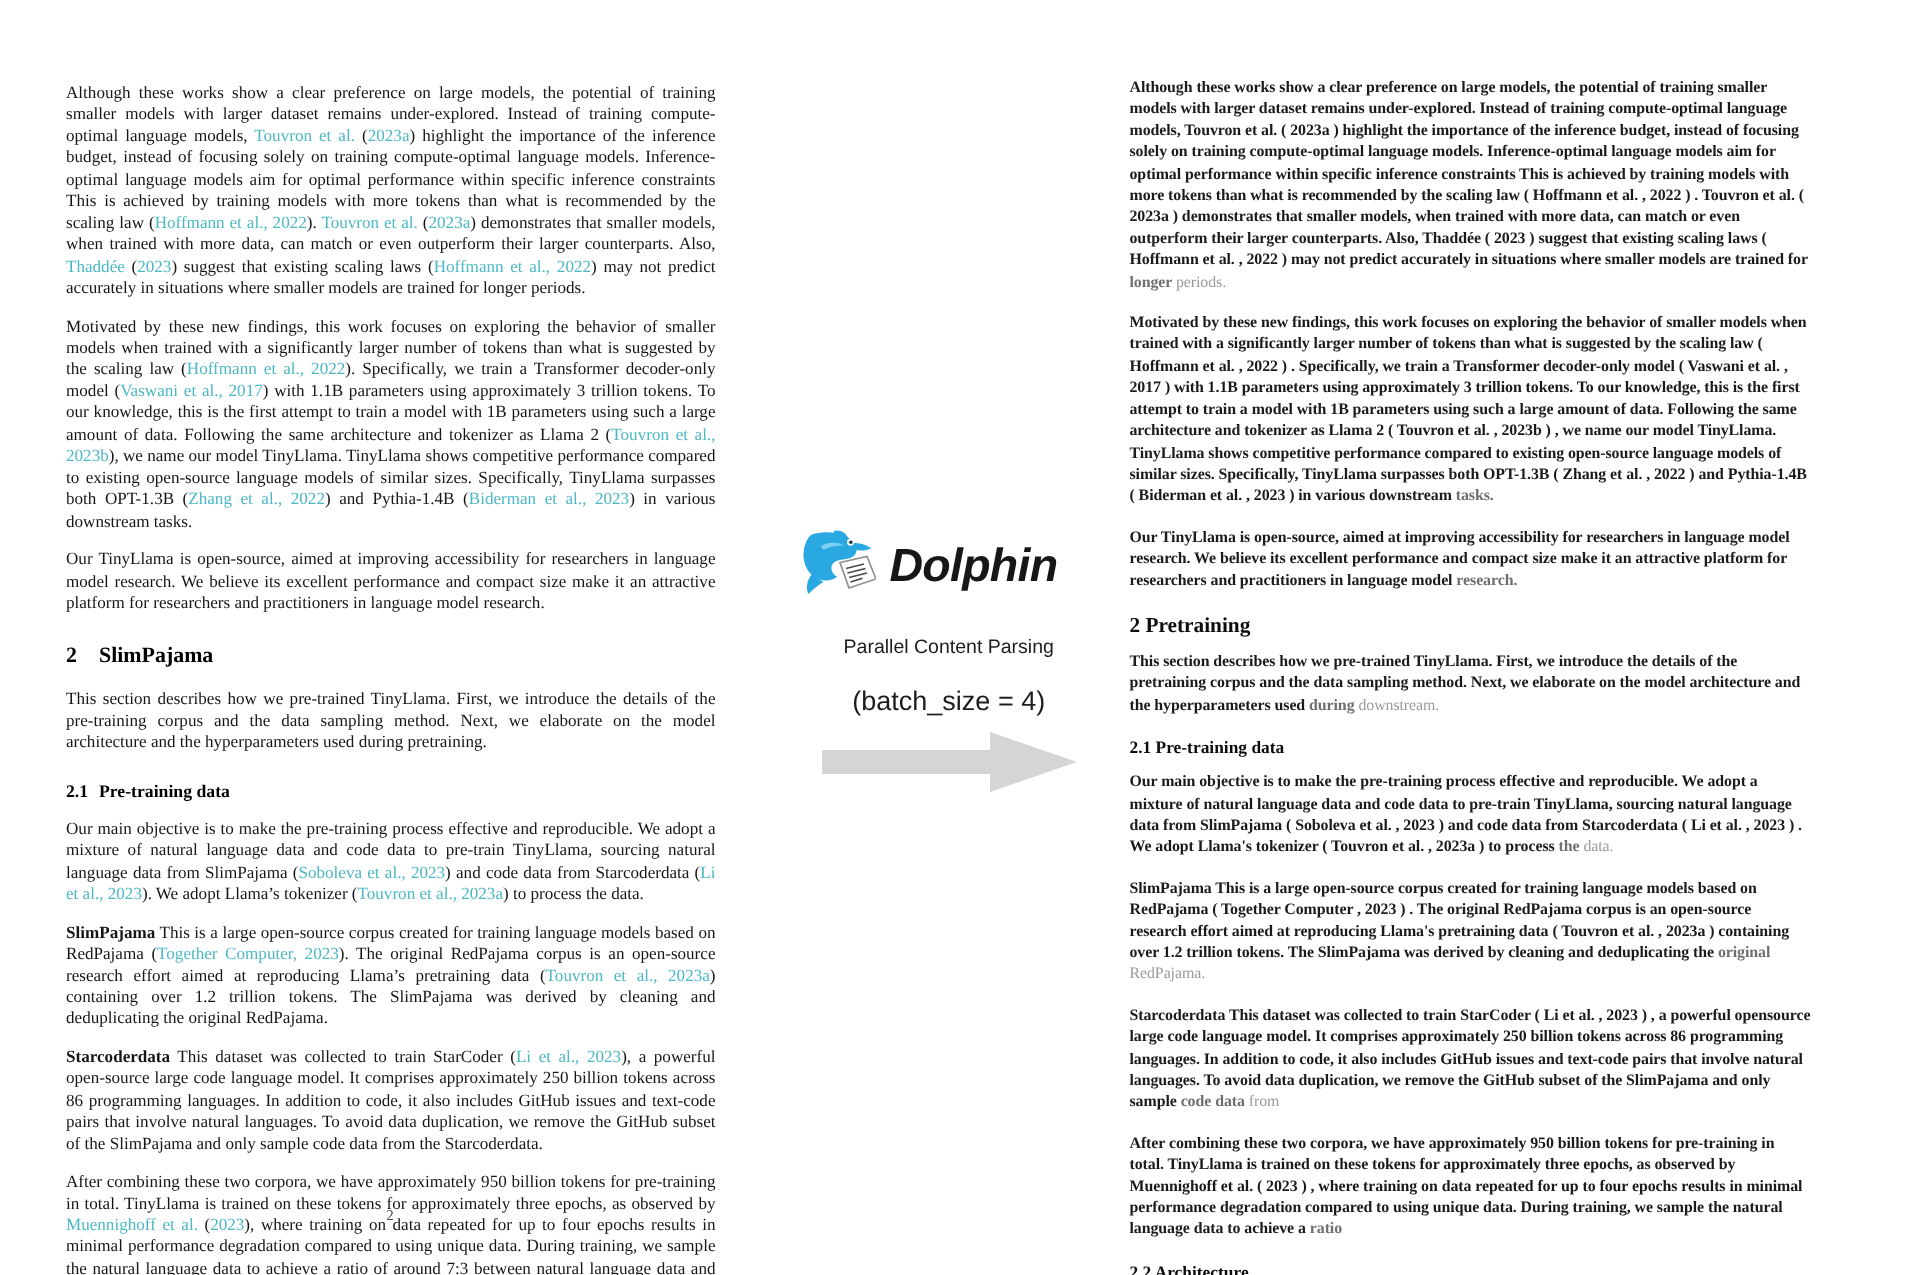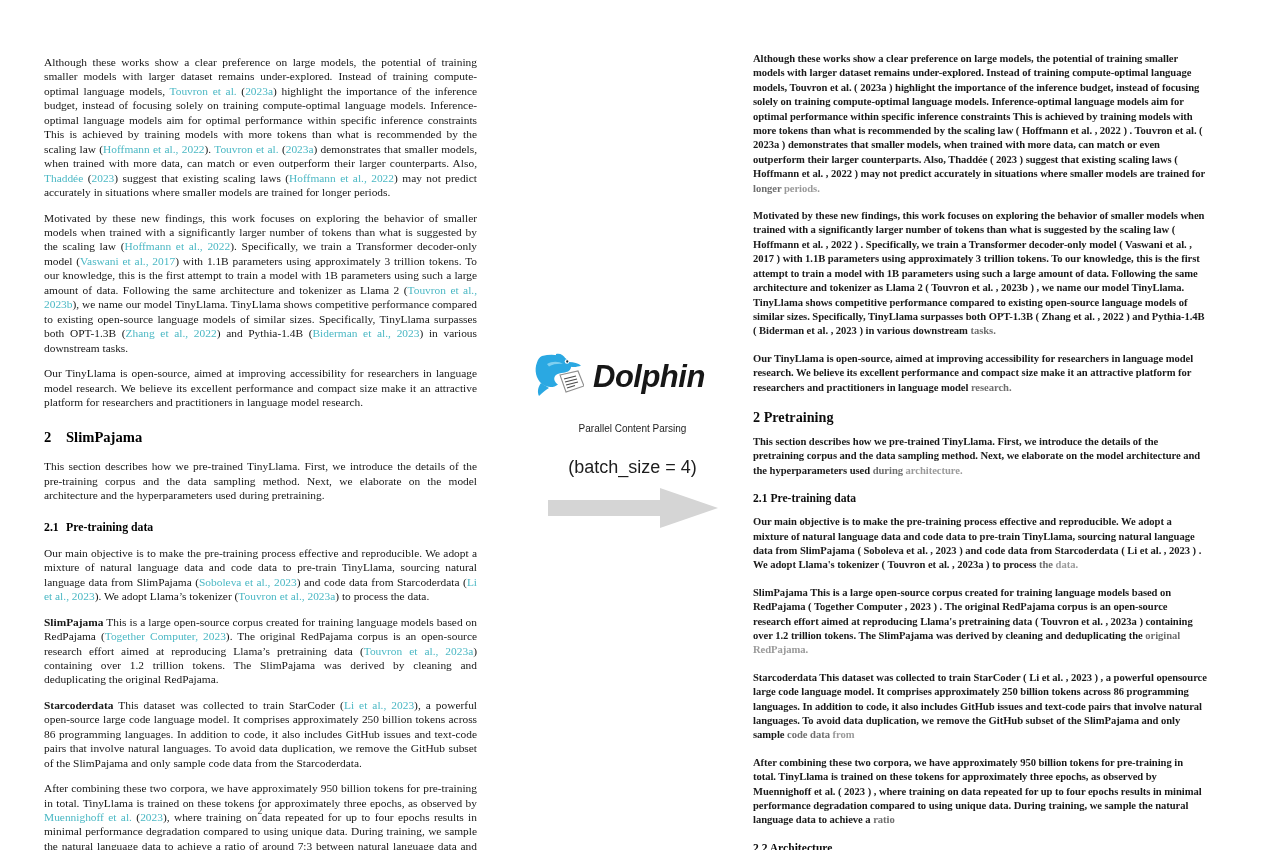--- a/index.html
+++ b/index.html
@@ -106,21 +106,21 @@
     white-space: nowrap;
     line-height: 1;
   }
   #center-caption {
     position: absolute;
     left: 0px;
     top: 422px;
     width: 225px;
     text-align: center;
     font-family: "Liberation Sans", sans-serif;
-    font-size: 10px;
+    font-size: 13px;
     color: #1d1d1d;
     line-height: 1.35;
   }
   #center-subcaption {
     position: absolute;
     left: 0px;
     top: 455px;
     width: 225px;
     text-align: center;
     font-family: "Liberation Sans", sans-serif;
@@ -172,21 +172,21 @@
   }
   .out-h2 {
     font-family: "Liberation Serif", serif;
     font-weight: bold;
     font-size: 11.6px;
     line-height: 15px;
     margin: 0 0 9px 0;
     color: #0d0d0d;
   }
   .fade1 { color: #6f6f6f; font-weight: bold; }
-  .fade2 { color: #9a9a9a; font-weight: bold; }
+  .fade2 { color: #9a9a9a; font-weight: normal; }
 </style>
 </head>
 <body>
 
 <div id="source-page">
   <div id="source-body">
       <p class="src-p"><span>Although these works show a clear preference on large models, the potential of training smaller models with larger dataset remains under-explored. Instead of training compute-optimal language models, </span><span class="cite">Touvron et al.</span><span> (</span><span class="cite">2023a</span><span>) highlight the importance of the inference budget, instead of focusing solely on training compute-optimal language models. Inference-optimal language models aim for optimal performance within specific inference constraints This is achieved by training models with more tokens than what is recommended by the scaling law  (</span><span class="cite">Hoffmann et al., 2022</span><span>). </span><span class="cite">Touvron et al.</span><span> (</span><span class="cite">2023a</span><span>) demonstrates that smaller models, when trained with more data, can match or even outperform their larger counterparts. Also, </span><span class="cite">Thaddée</span><span> (</span><span class="cite">2023</span><span>) suggest that existing scaling laws (</span><span class="cite">Hoffmann et al., 2022</span><span>) may not predict accurately in situations where smaller models are trained for longer periods.</span></p>
       <p class="src-p"><span>Motivated by these new findings, this work focuses on exploring the behavior of smaller models when trained with a significantly larger number of tokens than what is suggested by the scaling law (</span><span class="cite">Hoffmann et al., 2022</span><span>). Specifically, we train a Transformer decoder-only model (</span><span class="cite">Vaswani et al., 2017</span><span>) with 1.1B parameters using approximately 3 trillion tokens. To our knowledge, this is the first attempt to train a model with 1B parameters using such a large amount of data. Following the same architecture and tokenizer as Llama 2 (</span><span class="cite">Touvron et al., 2023b</span><span>), we name our model TinyLlama. TinyLlama shows competitive performance compared to existing open-source language models of similar sizes. Specifically, TinyLlama surpasses both OPT-1.3B (</span><span class="cite">Zhang et al., 2022</span><span>) and Pythia-1.4B (</span><span class="cite">Biderman et al., 2023</span><span>) in various downstream tasks.</span></p>
       <p class="src-p"><span>Our TinyLlama is open-source, aimed at improving accessibility for researchers in language model research. We believe its excellent performance and compact size make it an attractive platform for researchers and practitioners in language model research.</span></p>
       <div class="src-h1"><span class="num">2</span><span>SlimPajama</span></div>
@@ -244,21 +244,21 @@
 
 <div id="output-page">
   <div id="output-body">
       <p class="out-p"><span>Although these works show a clear preference on large models, the potential of training smaller models with larger dataset remains under-explored. Instead of training compute-optimal language models, Touvron et al. ( 2023a ) highlight the importance of the inference budget, instead of focusing solely on training compute-optimal language models. Inference-optimal language models aim for optimal performance within specific inference constraints This is achieved by training models with more tokens than what is recommended by the scaling law ( Hoffmann et al. , 2022 ) . Touvron et al. ( 2023a ) demonstrates that smaller models, when trained with more data, can match or even outperform their larger counterparts. Also, Thaddée ( 2023 ) suggest that existing scaling laws ( Hoffmann et al. , 2022 ) may not predict accurately in situations where smaller models are trained for </span><span class="fade1">longer </span><span class="fade2">periods.</span></p>
       <div class="out-gap"></div>
       <p class="out-p"><span>Motivated by these new findings, this work focuses on exploring the behavior of smaller models when trained with a significantly larger number of tokens than what is suggested by the scaling law ( Hoffmann et al. , 2022 ) . Specifically, we train a Transformer decoder-only model ( Vaswani et al. , 2017 ) with 1.1B parameters using approximately 3 trillion tokens. To our knowledge, this is the first attempt to train a model with 1B parameters using such a large amount of data. Following the same architecture and tokenizer as Llama 2 ( Touvron et al. , 2023b ) , we name our model TinyLlama. TinyLlama shows competitive performance compared to existing open-source language models of similar sizes. Specifically, TinyLlama surpasses both OPT-1.3B ( Zhang et al. , 2022 ) and Pythia-1.4B ( Biderman et al. , 2023 ) in various downstream </span><span class="fade1">tasks.</span></p>
       <div class="out-gap"></div>
       <p class="out-p"><span>Our TinyLlama is open-source, aimed at improving accessibility for researchers in language model research. We believe its excellent performance and compact size make it an attractive platform for researchers and practitioners in language model </span><span class="fade1">research.</span></p>
       <div class="out-gap"></div>
       <div class="out-h1">2 Pretraining</div>
-      <p class="out-p"><span>This section describes how we pre-trained TinyLlama. First, we introduce the details of the pretraining corpus and the data sampling method. Next, we elaborate on the model architecture and the hyperparameters used </span><span class="fade1">during </span><span class="fade2">architecture.</span></p>
+      <p class="out-p"><span>This section describes how we pre-trained TinyLlama. First, we introduce the details of the pretraining corpus and the data sampling method. Next, we elaborate on the model architecture and the hyperparameters used </span><span class="fade1">during </span><span class="fade2">downstream.</span></p>
       <div class="out-gap"></div>
       <div class="out-h2">2.1 Pre-training data</div>
       <p class="out-p"><span>Our main objective is to make the pre-training process effective and reproducible. We adopt a mixture of natural language data and code data to pre-train TinyLlama, sourcing natural language data from SlimPajama ( Soboleva et al. , 2023 ) and code data from Starcoderdata ( Li et al. , 2023 ) . We adopt Llama's tokenizer ( Touvron et al. , 2023a ) to process </span><span class="fade1">the </span><span class="fade2">data.</span></p>
       <div class="out-gap"></div>
       <p class="out-p"><span>SlimPajama This is a large open-source corpus created for training language models based on RedPajama ( Together Computer , 2023 ) . The original RedPajama corpus is an open-source research effort aimed at reproducing Llama's pretraining data ( Touvron et al. , 2023a ) containing over 1.2 trillion tokens. The SlimPajama was derived by cleaning and deduplicating the </span><span class="fade1">original </span><span class="fade2">RedPajama.</span></p>
       <div class="out-gap"></div>
       <p class="out-p"><span>Starcoderdata This dataset was collected to train StarCoder ( Li et al. , 2023 ) , a powerful opensource large code language model. It comprises approximately 250 billion tokens across 86 programming languages. In addition to code, it also includes GitHub issues and text-code pairs that involve natural languages. To avoid data duplication, we remove the GitHub subset of the SlimPajama and only sample </span><span class="fade1">code data </span><span class="fade2">from</span></p>
       <div class="out-gap"></div>
       <p class="out-p"><span>After combining these two corpora, we have approximately 950 billion tokens for pre-training in total. TinyLlama is trained on these tokens for approximately three epochs, as observed by Muennighoff et al. ( 2023 ) , where training on data repeated for up to four epochs results in minimal performance degradation compared to using unique data. During training, we sample the natural language data to achieve a </span><span class="fade1">ratio</span></p>
       <div class="out-gap"></div>

